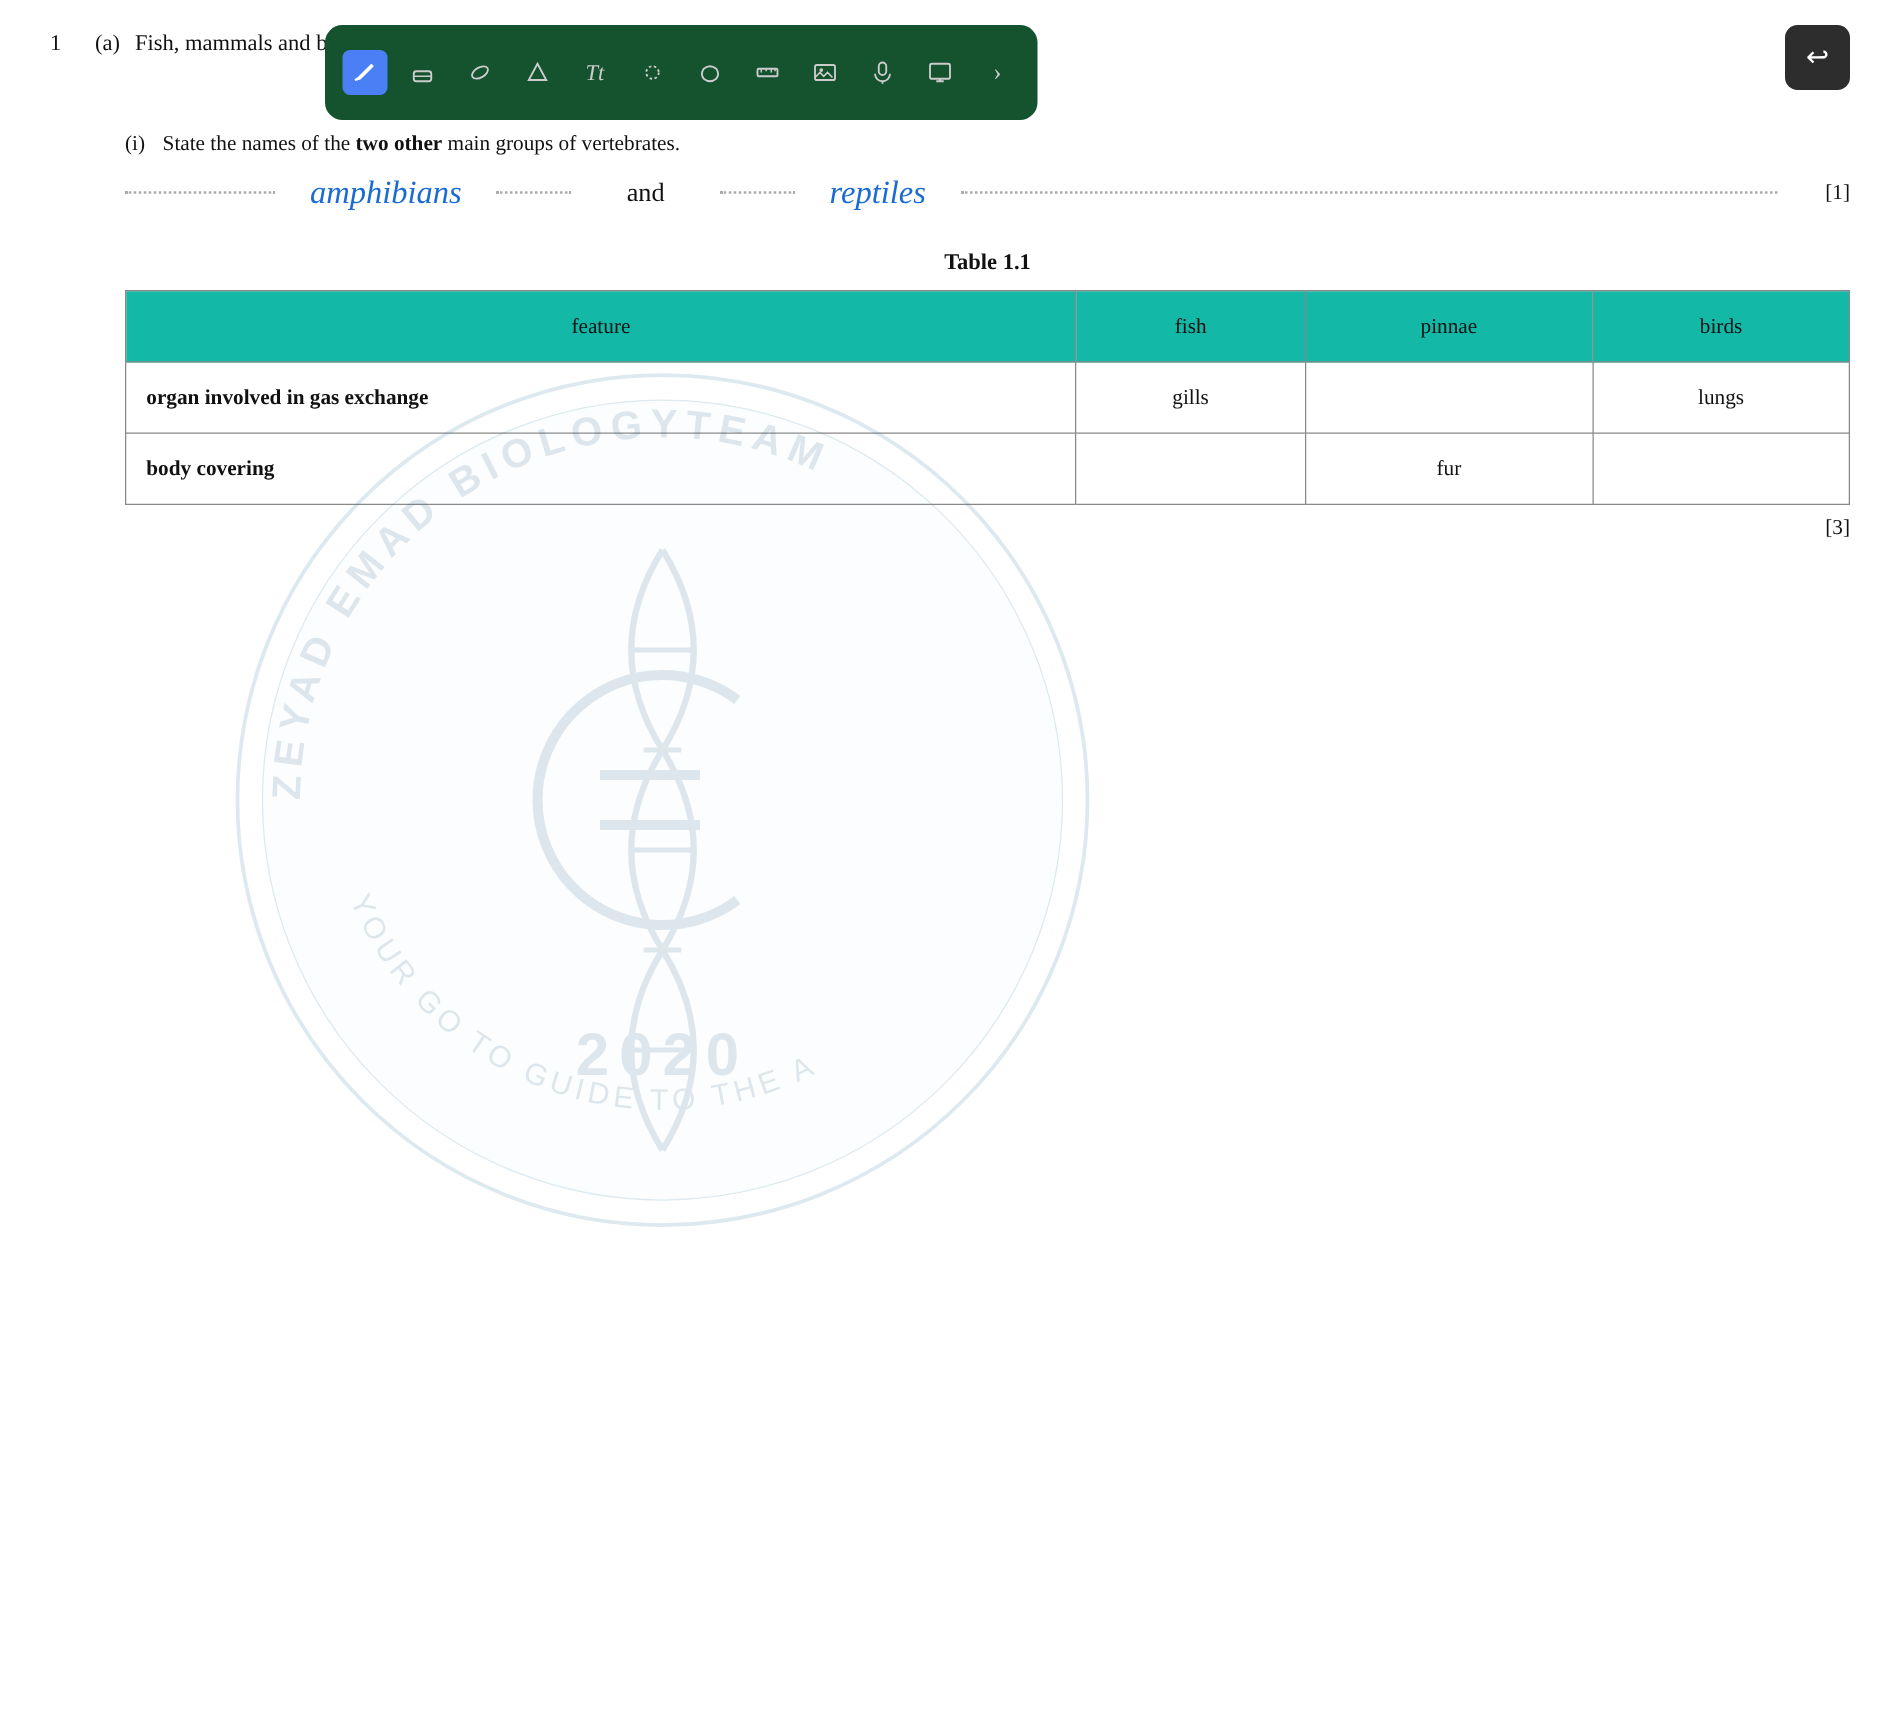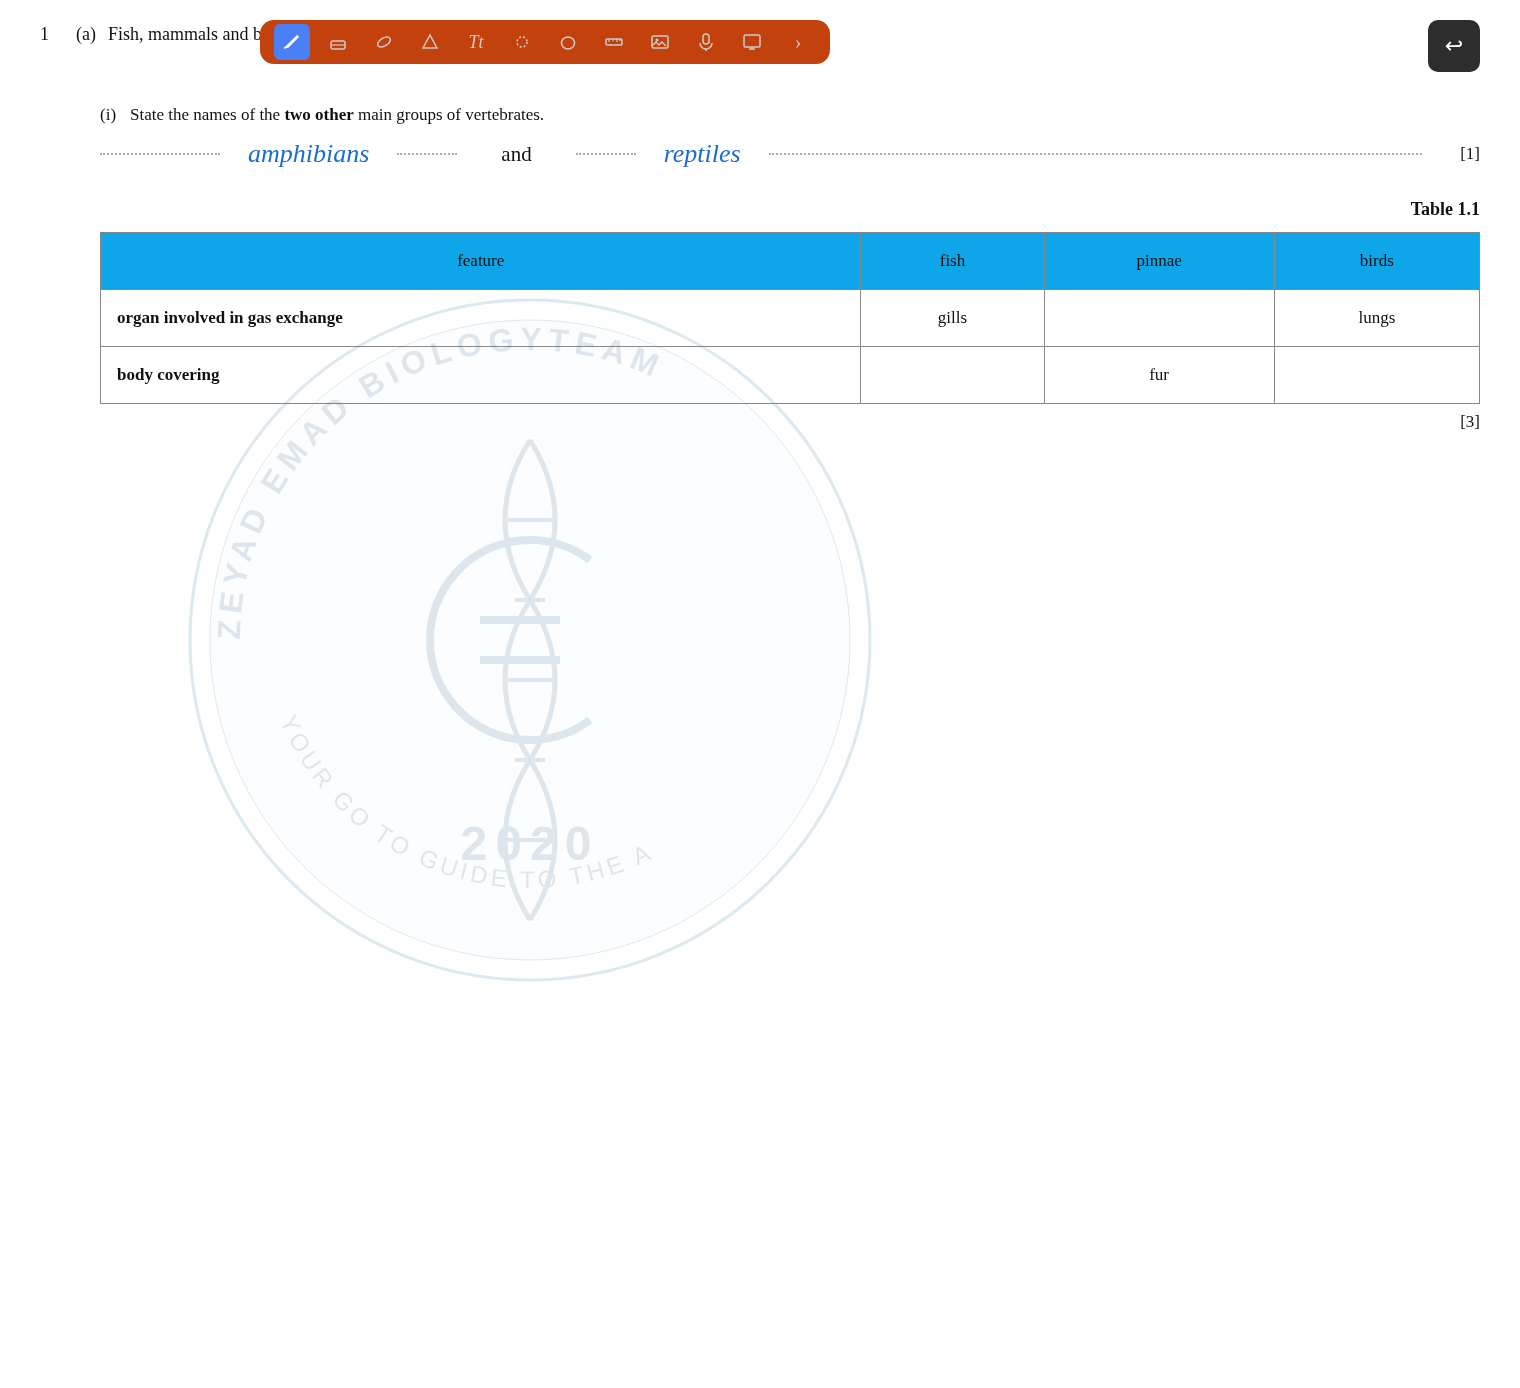--- a/index.html
+++ b/index.html
@@ -12,25 +12,25 @@
       min-height: 1388px;
       position: relative;
       overflow: hidden;
     }
 
     
     .toolbar {
       position: absolute;
       top: 20px;
       left: 260px;
-      background: #c2410c;
+      background: #14532d;
       border-radius: 14px;
       display: flex;
       align-items: center;
-      padding: 4px 14px;
+      padding: 20px 14px;
       gap: 10px;
       z-index: 100;
     }
     .toolbar-btn {
       width: 36px;
       height: 36px;
       display: flex;
       align-items: center;
       justify-content: center;
       color: #fff;
@@ -117,21 +117,21 @@
       font-size: 17px;
       white-space: nowrap;
     }
 
     
     .sub-question-ii {
       margin-top: 30px;
       margin-left: 60px;
     }
     .table-title {
-      text-align: right;
+      text-align: center;
       font-weight: bold;
       font-size: 18px;
       margin-top: 0;
       margin-bottom: 12px;
     }
 
     
     .comparison-table {
       width: 100%;
       border-collapse: collapse;
@@ -139,21 +139,21 @@
       font-size: 17px;
     }
     .comparison-table th, .comparison-table td {
       border: 1.5px solid #888;
       padding: 18px 16px;
       vertical-align: middle;
       text-align: center;
     }
     .comparison-table th {
       font-weight: normal;
-      background: #0ea5e9;
+      background: #14b8a6;
     }
     .comparison-table td:first-child {
       text-align: left;
       font-weight: bold;
     }
     .comparison-table tr td, .comparison-table tr th {
       min-height: 60px;
     }
 
     

